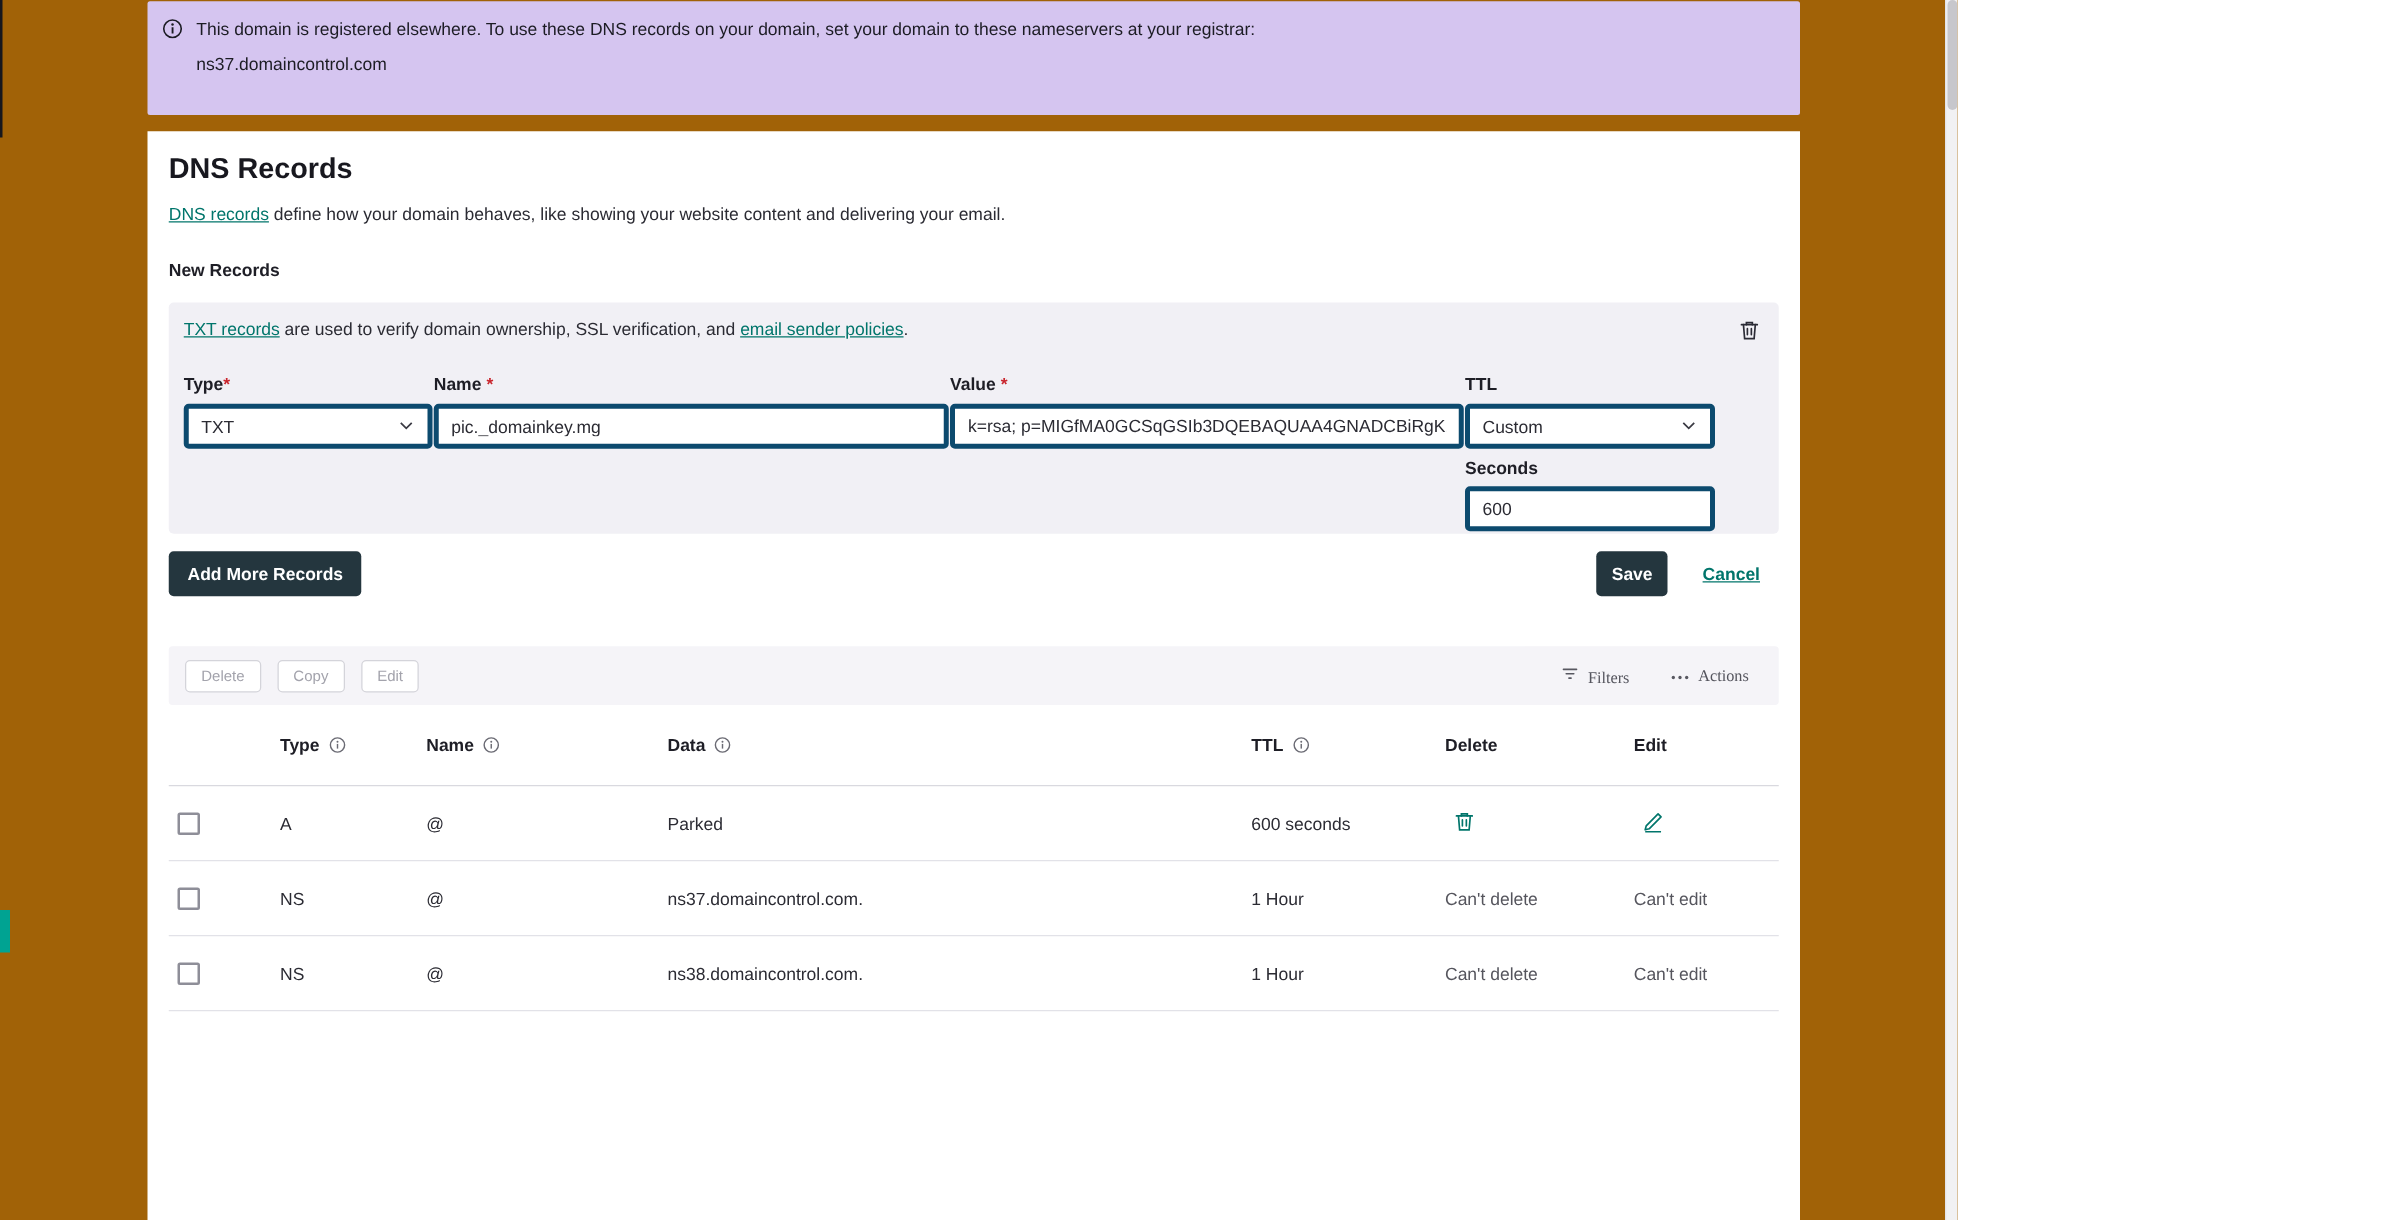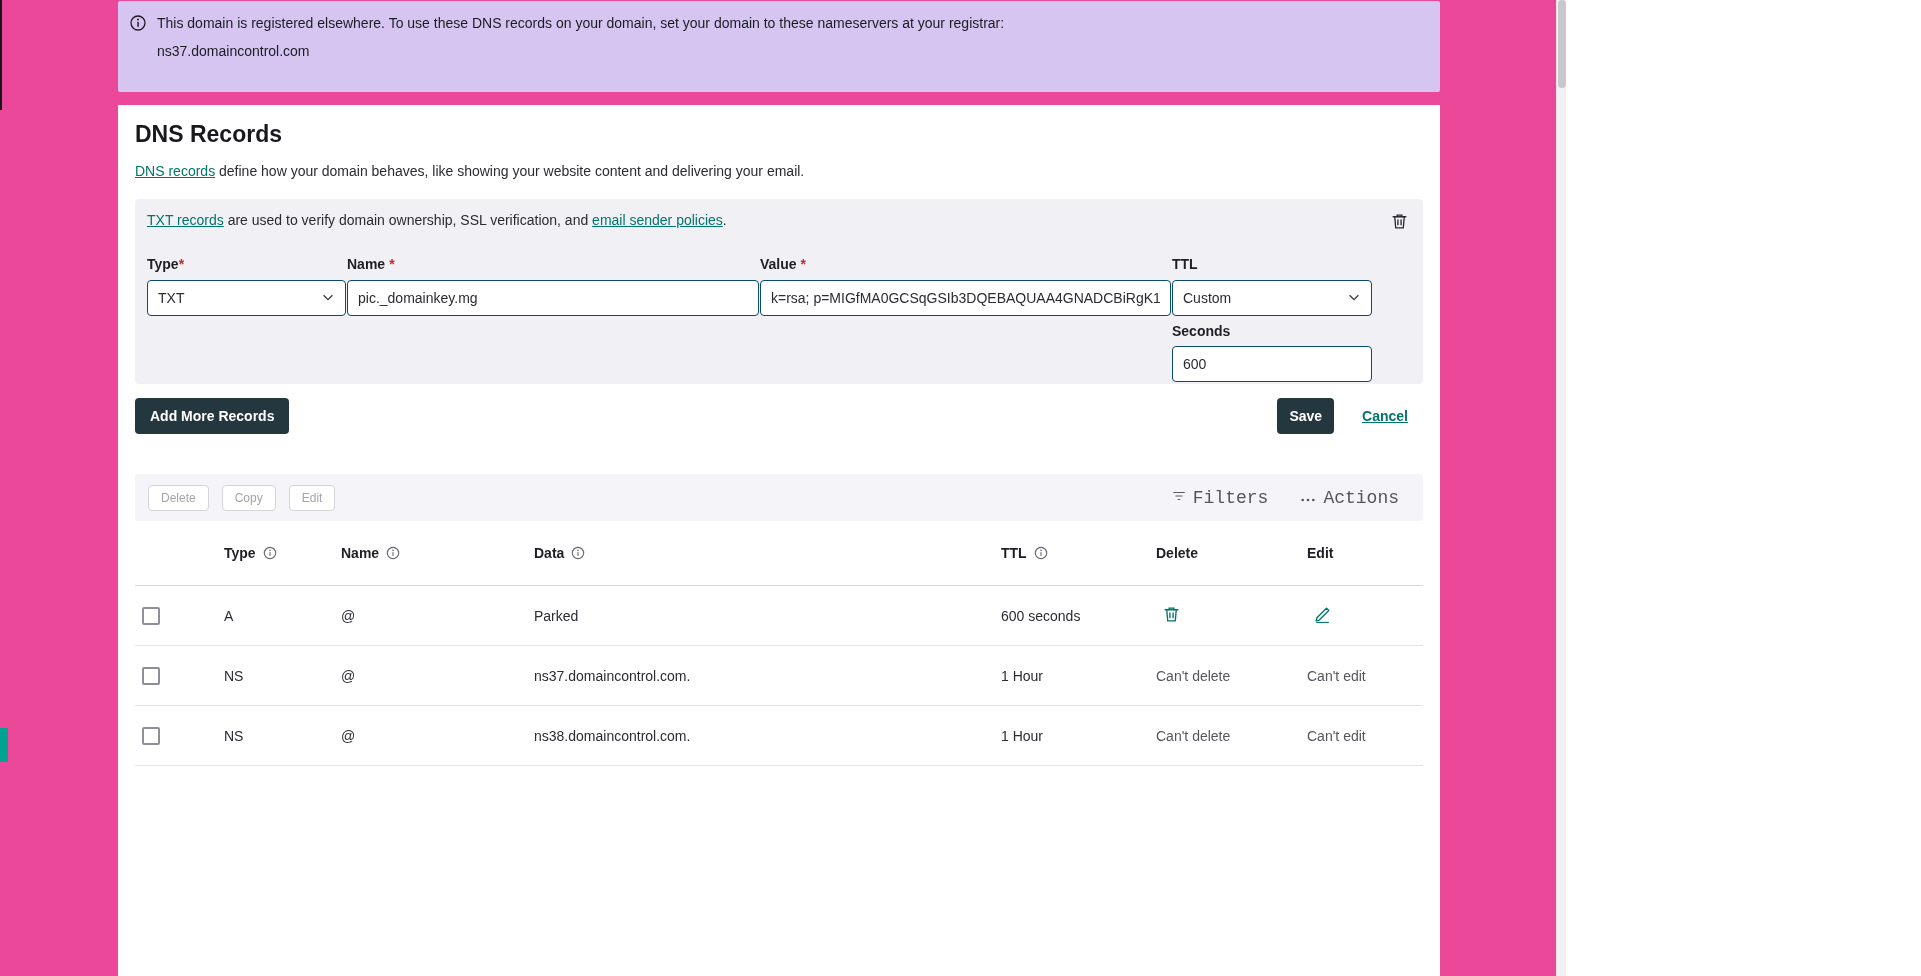--- a/index.html
+++ b/index.html
@@ -1,17 +1,17 @@
 <!DOCTYPE html>
 <html><head>
 <meta charset="utf-8">
 <style>
   * { margin:0; padding:0; box-sizing:border-box; }
   html,body { width:1921px; height:976px; background:#ffffff; font-family:"Liberation Sans", sans-serif; overflow:hidden; }
-  .viewport { position:absolute; left:0; top:0; width:1566px; height:976px; background:#ec4899; overflow:hidden; }
+  .viewport { position:absolute; left:0; top:0; width:1566px; height:976px; background:#a16207; overflow:hidden; }
 
   
   .edge-line { position:absolute; left:0; top:0; width:2px; height:110px; background:#17171d; }
   .edge-tab  { position:absolute; left:0; top:728px; width:8px; height:34px; background:#00a392; }
 
   
   .scrollbar { position:absolute; right:0; top:0; width:10px; height:976px; background:#f1f1f3; border-left:1px solid #e4e4e8; }
   .scroll-thumb { position:absolute; left:1px; top:0; width:8px; height:88px; background:#c7c7cc; border-radius:4px; }
 
   
@@ -28,36 +28,36 @@
   .new-records { margin-top:27px; font-size:14px; font-weight:700; color:#1e1e26; }
 
   
   .form-box { margin-top:18px; height:185px; background:#f1f0f5; border-radius:4px; padding:13px 12px; }
   .form-hint-row { display:flex; justify-content:space-between; align-items:flex-start; font-size:14px; color:#2b2b33; }
   .form-trash { background:none; border:none; cursor:pointer; color:#2b2b35; padding:0 2px; }
   .form-grid { margin-top:22px; display:grid; grid-template-columns:199px 412px 411px 200px; column-gap:1px; }
   .field-label { font-size:14px; font-weight:700; color:#1e1e26; margin-bottom:8px; }
   .req { color:#c9252d; font-weight:700; }
   .req.spaced { margin-left:4px; }
-  .text-input, .select { width:100%; height:36px; border:1px solid #0c4a6e; border-radius:4px; background:#fff; font-size:14px; color:#2b2b33; padding:0 10px; font-family:"Liberation Sans", sans-serif; }
+  .text-input, .select { width:100%; height:36px; border:4px solid #0c4a6e; border-radius:4px; background:#fff; font-size:14px; color:#2b2b33; padding:0 10px; font-family:"Liberation Sans", sans-serif; }
   .select { display:flex; align-items:center; justify-content:space-between; cursor:pointer; }
   .seconds-label { margin-top:7px; margin-bottom:7px; }
 
   
   .actions-row { margin-top:14px; display:flex; align-items:center; padding-right:15px; }
   .btn-dark { height:36px; background:#24363e; color:#ffffff; border:none; border-radius:4px; font-size:14px; font-weight:600; cursor:pointer; font-family:"Liberation Sans", sans-serif; }
   .btn-add { padding:0 15px; }
   .btn-save { padding:0 12px; margin-left:auto; }
   .btn-cancel { background:none; border:none; color:#00756b; font-size:14px; font-weight:600; margin-left:28px; cursor:pointer; font-family:"Liberation Sans", sans-serif;text-decoration:underline; }
 
   
   .toolbar { margin-top:40px; height:47px; background:#f5f4f8; border-radius:3px; display:flex; align-items:center; padding:0 24px 0 13px; }
   .tb-btn { height:26px; padding:0 12px; margin-right:13px; background:#ffffff; border:1px solid #d4d4da; border-radius:4px; font-size:12px; color:#a3a3ac; font-family:"Liberation Sans", sans-serif; cursor:default; }
   .tb-right { margin-left:auto; display:flex; align-items:center; gap:32px; }
-  .tb-link { display:flex; align-items:center; gap:7px; font-size:18px; color:#55555e; cursor:pointer; background:none; border:none; font-family:Liberation Mono, monospace; }
+  .tb-link { display:flex; align-items:flex-end; gap:7px; font-size:13px; color:#55555e; cursor:pointer; background:none; border:none; font-family:Liberation Serif, serif; }
 
   
   .tbl-grid { display:grid; grid-template-columns:89px 117px 193px 467px 155px 151px 116px; align-items:center; }
   .tbl-head { height:65px; border-bottom:1px solid #d9d9df; }
   .th { display:flex; align-items:center; gap:7px; font-size:14px; font-weight:700; color:#1e1e26; }
   .tbl-row { height:60px; border-bottom:1px solid #e2e2e8; font-size:14px; color:#2b2b33; }
   .muted { color:#55555d; }
   .cb { width:18px; height:18px; border:2px solid #8e8e98; border-radius:2px; background:#fff; margin-left:7px; cursor:pointer; }
   .icon-btn { background:none; border:none; color:#00756b; cursor:pointer; padding:0; display:flex; align-items:center; margin-left:6px; }
   .help { color:#6b6b74; display:inline-flex; cursor:pointer; }
@@ -87,20 +87,21 @@
   </div>
 
   <div class="card">
 
     <div class="page-title">DNS Records</div>
 
     <div class="intro">
       <span class="link">DNS records</span><span> define how your domain behaves, like showing your website content and delivering your email.</span>
     </div>
 
+    <div class="new-records">New Records</div>
 
     <div class="form-box">
       <div class="form-hint-row">
         <div>
           <span class="link">TXT records</span><span> are used to verify domain ownership, SSL verification, and </span><span class="link">email sender policies</span><span>.</span>
         </div>
         <button class="form-trash">
           <span>
             <svg viewBox="0 0 24 24" width="19" height="19" fill="none" stroke="currentColor" stroke-width="1.7" stroke-linecap="round">
                 <path d="M4 6h16"></path>

